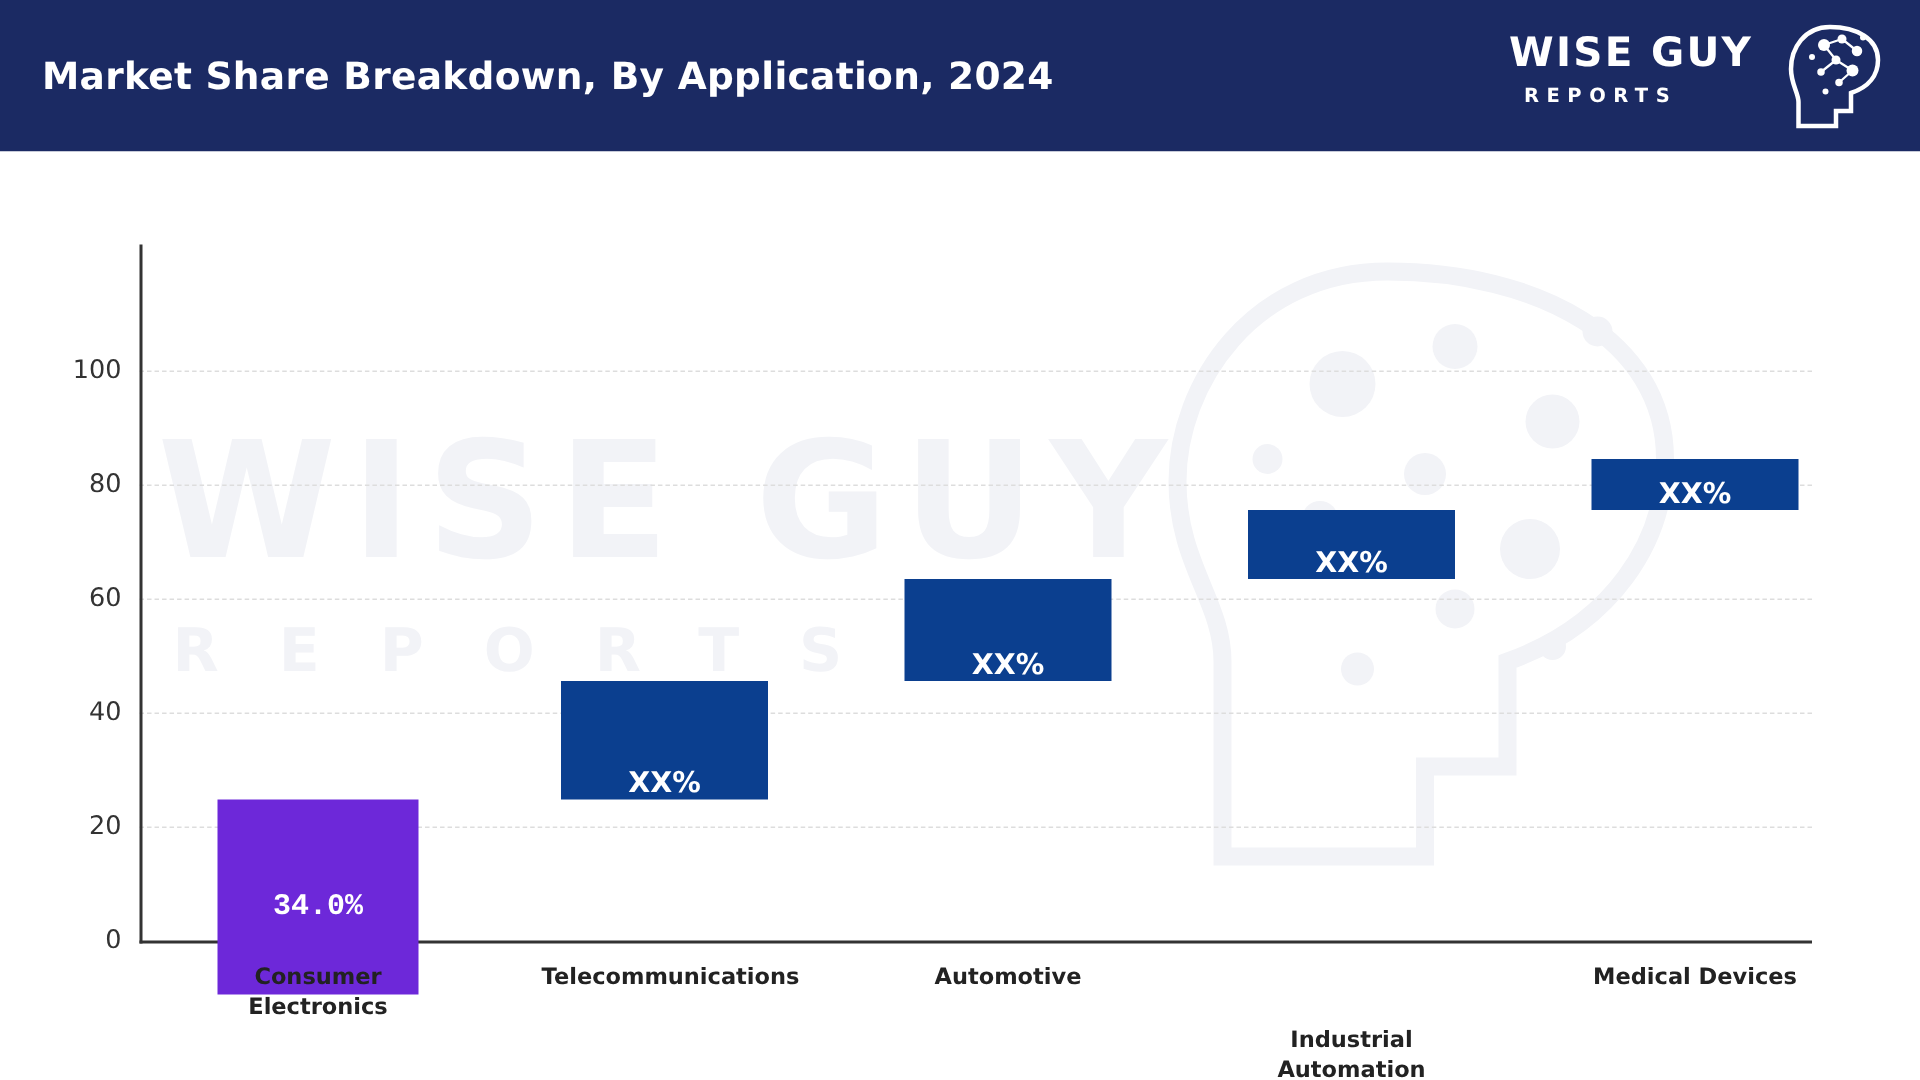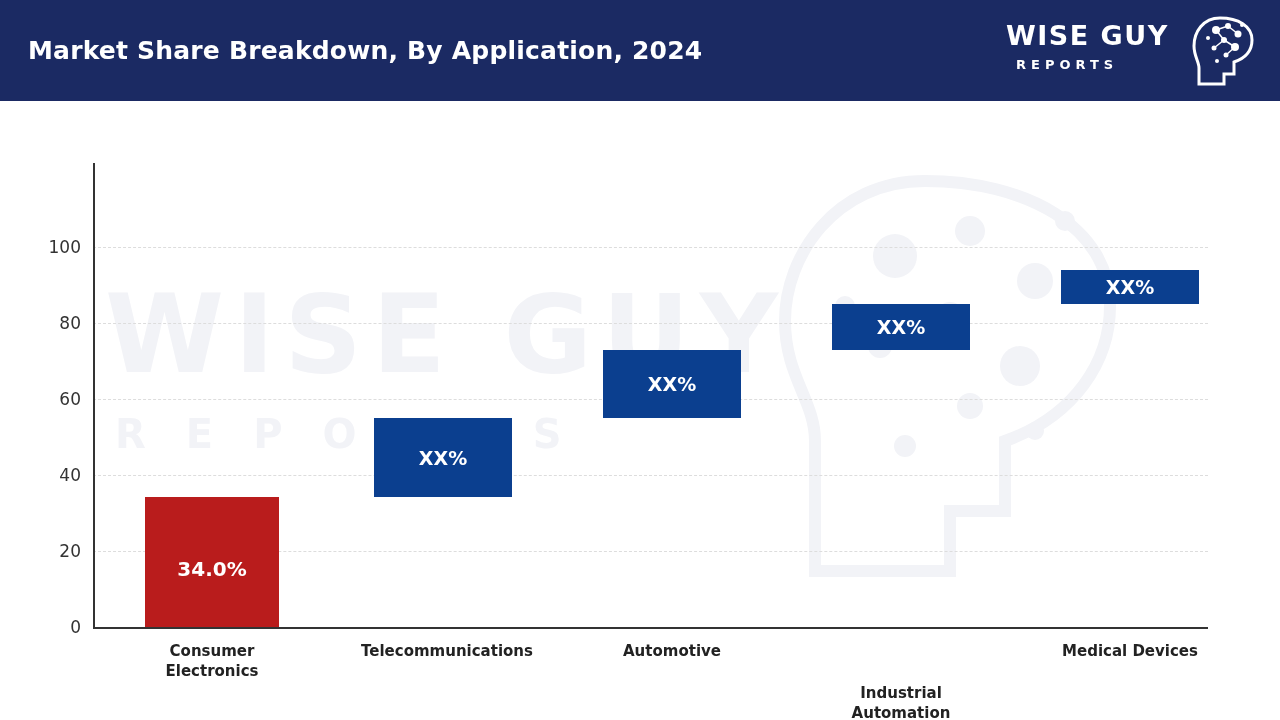--- a/index.html
+++ b/index.html
@@ -147,25 +147,27 @@
     text-align: right;
     width: 60px;
     font-size: 17px;
     color: #333333;
     transform: translateY(-50%);
   }
   .bar {
     position: absolute;
     background: #0b3f8f;
     display: flex;
-    align-items: center;
+    align-items: flex-end;
     justify-content: center;
+    margin-top: 36px;
   }
   .bar.first {
-    background: #b91c1c;
+    background: #6d28d9;
+    font-family: Liberation Mono, monospace;
   }
   .bar-label {
     color: #ffffff;
     font-size: 19px;
     font-weight: bold;
     white-space: nowrap;
   }
   .bar.first .bar-label {
     font-size: 20px;
     position: absolute;

